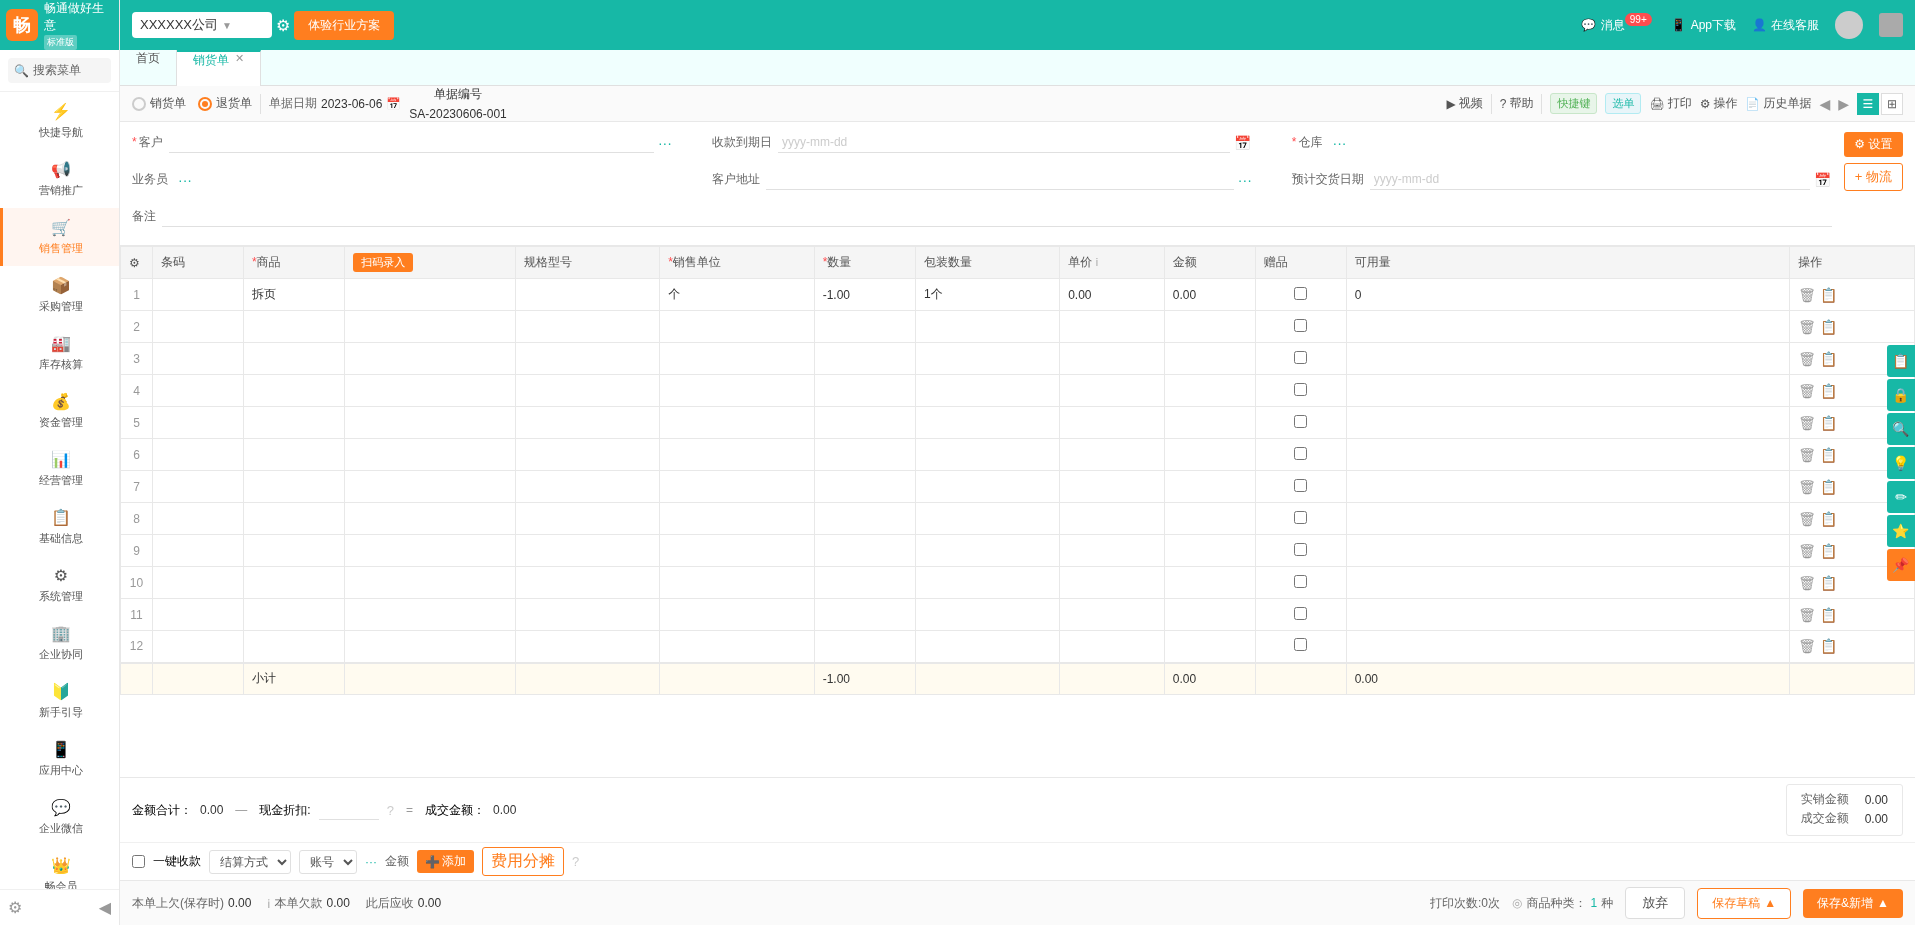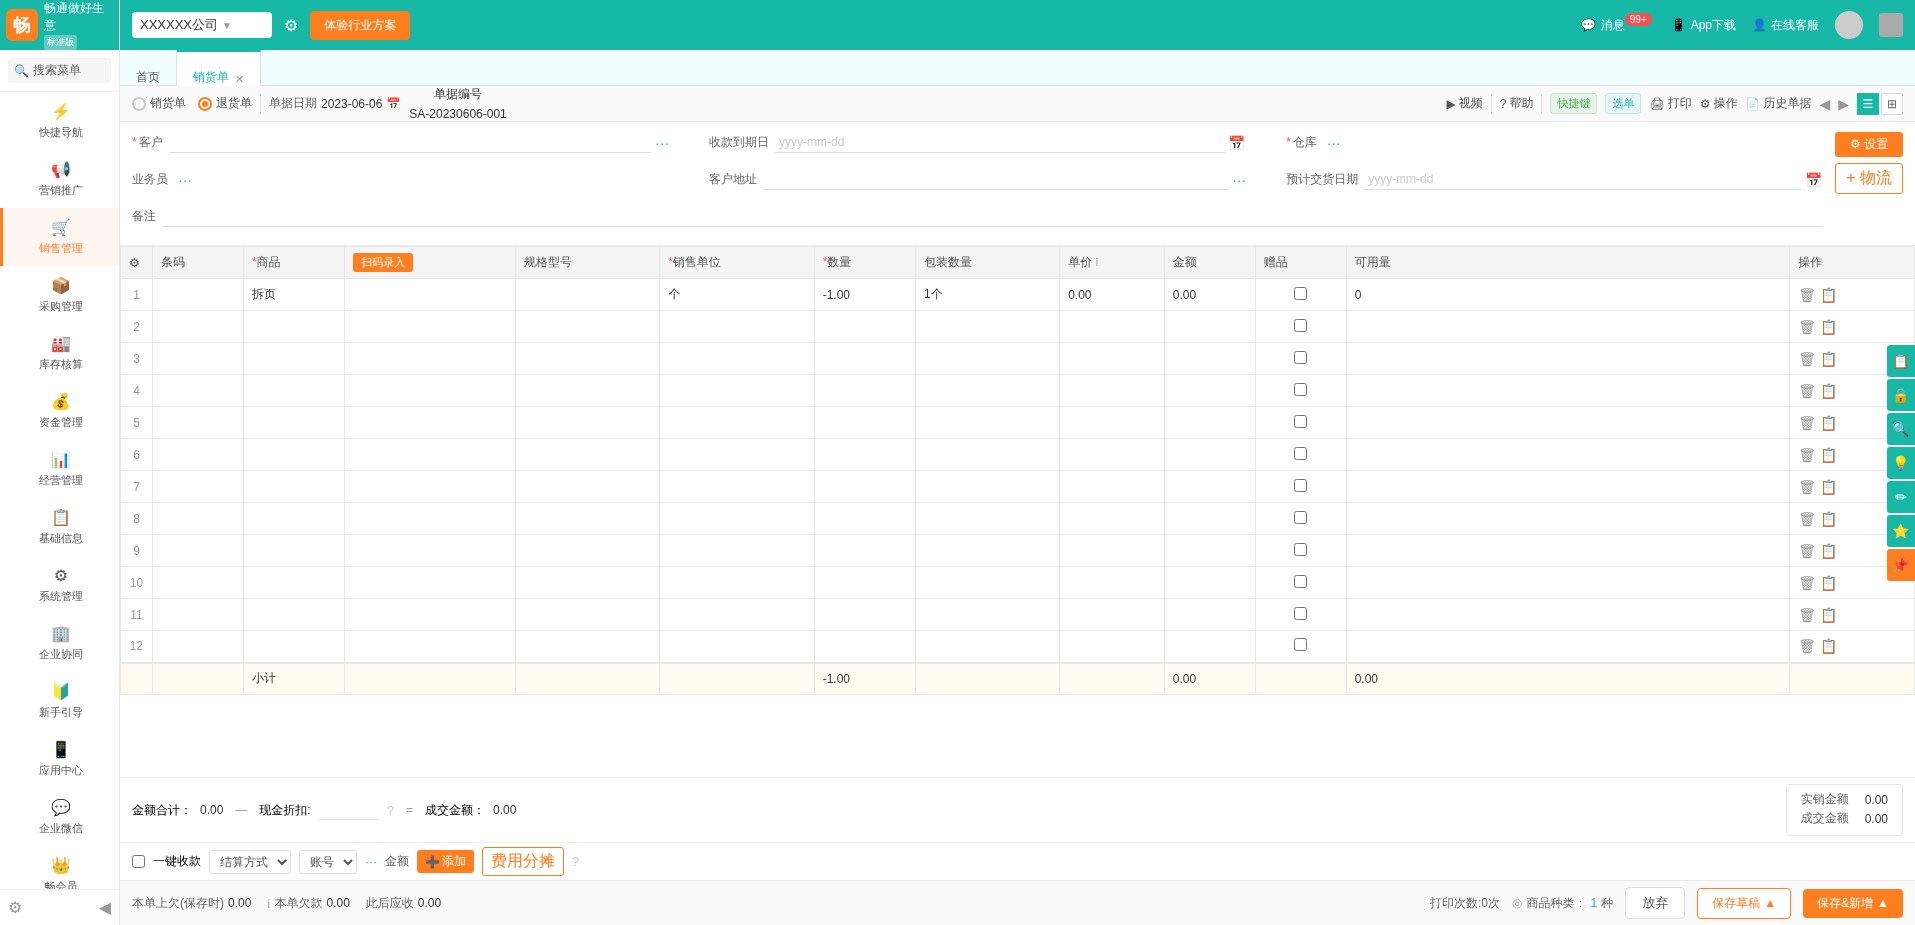--- a/index.html
+++ b/index.html
@@ -17,34 +17,34 @@
     .sidebar-item { display: flex; flex-direction: column; align-items: center; padding: 10px 4px; cursor: pointer; color: #555; border-left: 3px solid transparent; gap: 4px; }
     .sidebar-item.active { background: #fff5f0; color: #ff7e1f; border-left-color: #ff7e1f; }
     .sidebar-item-icon { font-size: 16px; }
     .sidebar-item-label { font-size: 11px; text-align: center; }
     .sidebar-footer { padding: 8px; display: flex; justify-content: space-between; align-items: center; border-top: 1px solid #f0f0f0; }
 
     
     .main { flex: 1; display: flex; flex-direction: column; height: 925px; overflow: hidden; }
 
     
-    .topbar { height: 50px; background: #17b8a6; display: flex; align-items: center; padding: 0 12px; gap: 8px; }
+    .topbar { height: 50px; background: #17b8a6; display: flex; align-items: center; padding: 0 12px; }
     .company-select { background: white; border: none; border-radius: 4px; padding: 4px 8px; display: flex; align-items: center; gap: 4px; cursor: pointer; min-width: 140px; }
     .company-name { color: #333; font-size: 13px; }
     .company-chevron { color: #999; font-size: 10px; }
     .settings-btn { color: white; background: none; border: none; cursor: pointer; font-size: 16px; padding: 4px; }
     .trial-btn { background: #ff7e1f; color: white; border: none; border-radius: 4px; padding: 6px 14px; cursor: pointer; font-size: 12px; }
     .topbar-right { margin-left: auto; display: flex; align-items: center; gap: 16px; color: white; }
     .topbar-right-item { display: flex; align-items: center; gap: 4px; cursor: pointer; font-size: 12px; }
     .badge { background: #ff4d4f; color: white; border-radius: 10px; padding: 1px 5px; font-size: 10px; position: relative; top: -6px; left: -4px; }
     .avatar { width: 28px; height: 28px; background: #ccc; border-radius: 50%; }
 
     
     .tabbar { height: 36px; background: #f0fffe; display: flex; align-items: center; padding: 0 0; border-bottom: 1px solid #e0e0e0; }
-    .tab { padding: 0 16px; height: 36px; display: flex; align-items: flex-end; gap: 6px; cursor: pointer; font-size: 13px; color: #555; border-right: 1px solid #e0e0e0; }
+    .tab { padding: 0 16px; height: 36px; display: flex; align-items: flex-start; gap: 6px; cursor: pointer; font-size: 13px; color: #555; border-right: 1px solid #e0e0e0; }
     .tab.active { background: white; color: #17b8a6; border-top: 2px solid #17b8a6; font-weight: 500; }
     .tab-close { color: #999; font-size: 11px; cursor: pointer; }
 
     
     .toolbar { height: 36px; background: #fafafa; display: flex; align-items: center; padding: 0 12px; gap: 8px; border-bottom: 1px solid #e8e8e8; }
     .doc-type-radio { display: flex; align-items: center; gap: 12px; }
     .radio-item { display: flex; align-items: center; gap: 4px; cursor: pointer; color: #555; }
     .radio-circle { width: 14px; height: 14px; border-radius: 50%; border: 2px solid #ccc; display: inline-flex; align-items: center; justify-content: center; }
     .radio-circle.checked { border-color: #ff7e1f; }
     .radio-dot { width: 6px; height: 6px; background: #ff7e1f; border-radius: 50%; }
@@ -66,21 +66,21 @@
     .form-area { background: white; padding: 10px 12px; border-bottom: 1px solid #e8e8e8; }
     .form-row { display: flex; align-items: center; gap: 0; margin-bottom: 8px; }
     .form-field { display: flex; align-items: center; flex: 1; min-width: 0; }
     .form-label { color: #666; white-space: nowrap; padding-right: 6px; font-size: 12px; }
     .required-star { color: #ff4d4f; margin-right: 2px; }
     .form-input { flex: 1; border: none; border-bottom: 1px solid #e0e0e0; outline: none; padding: 3px 4px; color: #333; font-size: 12px; min-width: 60px; }
     .form-input::placeholder { color: #ccc; }
     .form-dots { color: #17b8a6; cursor: pointer; margin-left: 4px; font-size: 14px; }
     .form-calendar { color: #17b8a6; cursor: pointer; font-size: 14px; margin-left: 4px; }
     .btn-settings { background: #ff7e1f; color: white; border: none; border-radius: 3px; padding: 4px 10px; cursor: pointer; font-size: 12px; }
-    .btn-logistics { background: white; color: #ff7e1f; border: 1px solid #ff7e1f; border-radius: 3px; padding: 4px 10px; cursor: pointer; font-size: 16px; }
+    .btn-logistics { background: white; color: #ff7e1f; border: 1px solid #ff7e1f; border-radius: 3px; padding: 4px 10px; cursor: pointer; font-size: 13px; }
 
     
     .table-container { flex: 1; overflow: auto; background: white; }
     .data-table { width: 100%; border-collapse: collapse; }
     .data-table th { background: #f5f5f5; border: 1px solid #e8e8e8; padding: 6px 8px; text-align: left; color: #555; font-weight: normal; white-space: nowrap; position: sticky; top: 0; z-index: 2; }
     .data-table th .req { color: #ff4d4f; }
     .data-table td { border: 1px solid #e8e8e8; padding: 5px 8px; color: #333; height: 32px; }
     .data-table .row-num { color: #999; text-align: center; width: 30px; }
     .scan-btn { background: #ff7e1f; color: white; border: none; border-radius: 3px; padding: 2px 8px; cursor: pointer; font-size: 11px; }
     .td-neg { color: #ff4d4f; }

